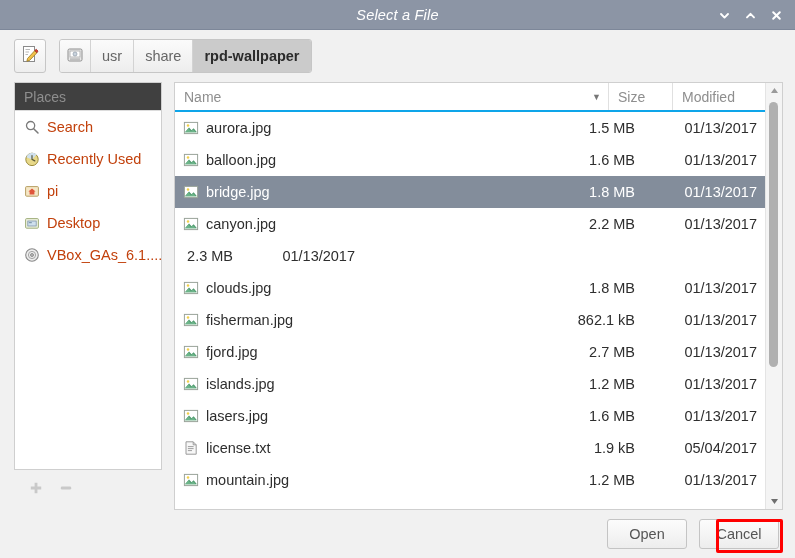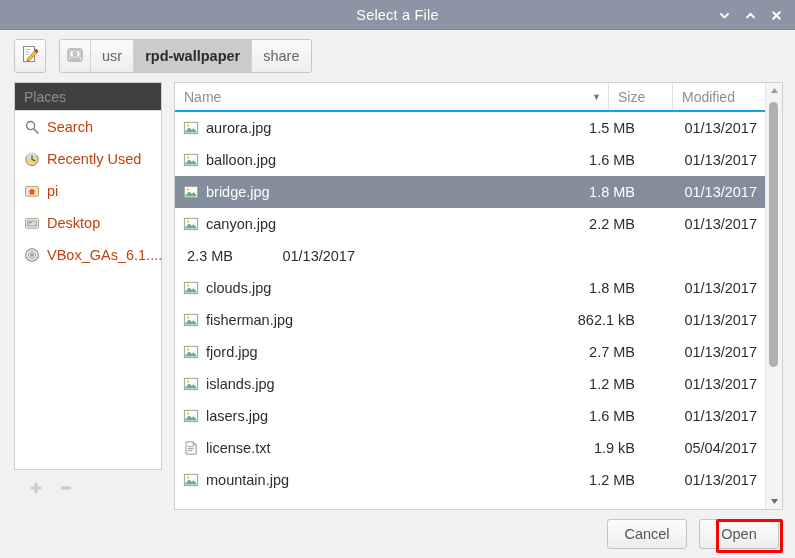--- a/index.html
+++ b/index.html
@@ -20,20 +20,21 @@
   }
 
   
   #titlebar {
     height: 30px;
     background: #8c95a5;
     position: relative;
     flex: 0 0 30px;
     display: flex; align-items: center; justify-content: center;
     border-bottom: 1px solid #7d8799;
+    font-style: italic;
   }
   #title-text {
     color: #ffffff;
     font-size: 14.5px;
     letter-spacing: .2px;
   }
   #window-controls {
     position: absolute;
     right: 6px; top: 0; height: 30px;
     display: flex; align-items: center; gap: 0px;
@@ -318,22 +319,22 @@
         <span>
           <svg width="18" height="18" viewBox="0 0 18 18">
             <rect x="2" y="3" width="14" height="12" rx="1.5" fill="#e9e9e9" stroke="#8e8e8e" stroke-width="1"></rect>
             <rect x="4" y="5" width="10" height="6" fill="#ffffff" stroke="#a8a8a8" stroke-width=".8"></rect>
             <circle cx="9" cy="8" r="2" fill="#c9d3dd" stroke="#8e99a6" stroke-width=".7"></circle>
             <rect x="4" y="12.4" width="10" height="1.4" fill="#b5b5b5"></rect>
           </svg>
         </span>
       </div>
       <div class="crumb">usr</div>
+      <div class="crumb">share</div>
       <div class="crumb active">rpd-wallpaper</div>
-      <div class="crumb">share</div>
     </div>
   </div>
 
   <div id="body">
 
     <div id="sidebar-wrap">
       <div id="sidebar">
         <div id="places-header">Places</div>
         <div id="places-list">
             <div class="place">
@@ -609,18 +610,18 @@
             <svg width="9" height="7" viewBox="0 0 9 7">
                 <path d="M4.5 6 L1 1 L8 1 Z" fill="#6e6e6e"></path>
               </svg>
           </div>
         </div>
       </div>
     </div>
   </div>
 
   <div id="footer">
+    <div class="dlg-btn">Open</div>
     <div class="dlg-btn">Cancel</div>
-    <div class="dlg-btn">Open</div>
     <div id="open-highlight" style="border-color: rgb(255, 0, 0); display: block;"></div>
   </div>
 
 </div>
 
 </body></html>

